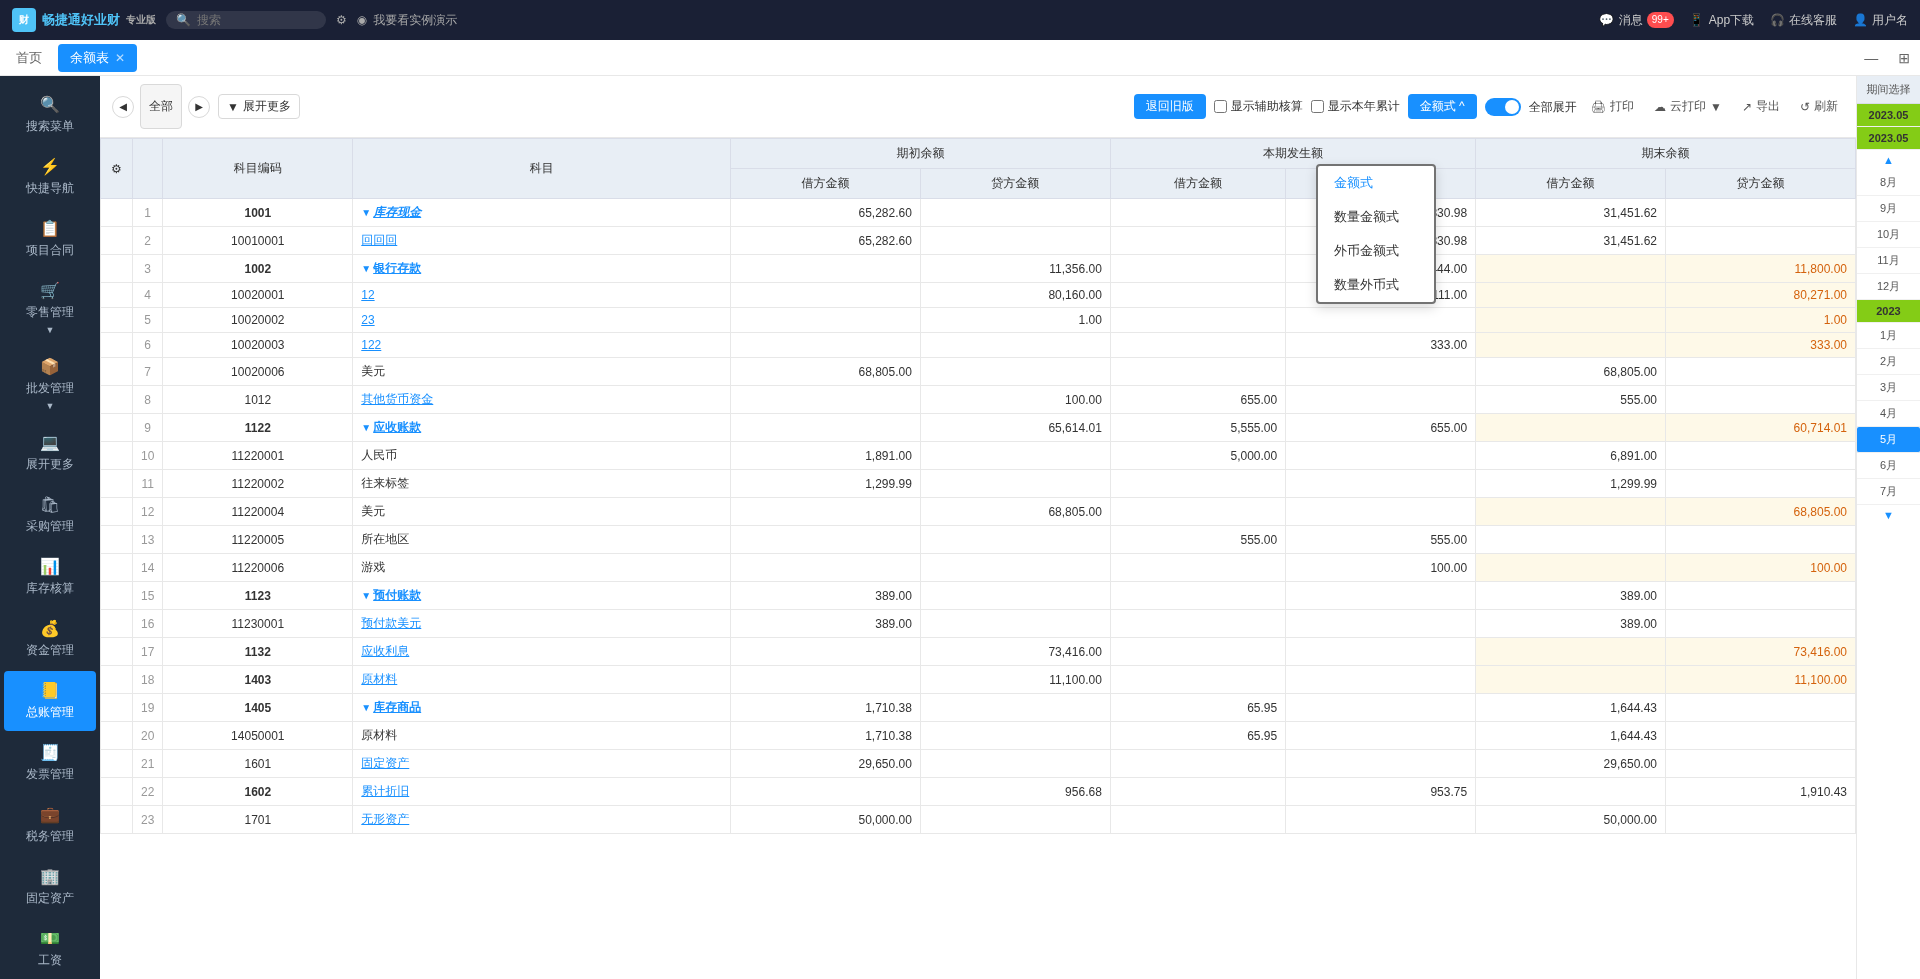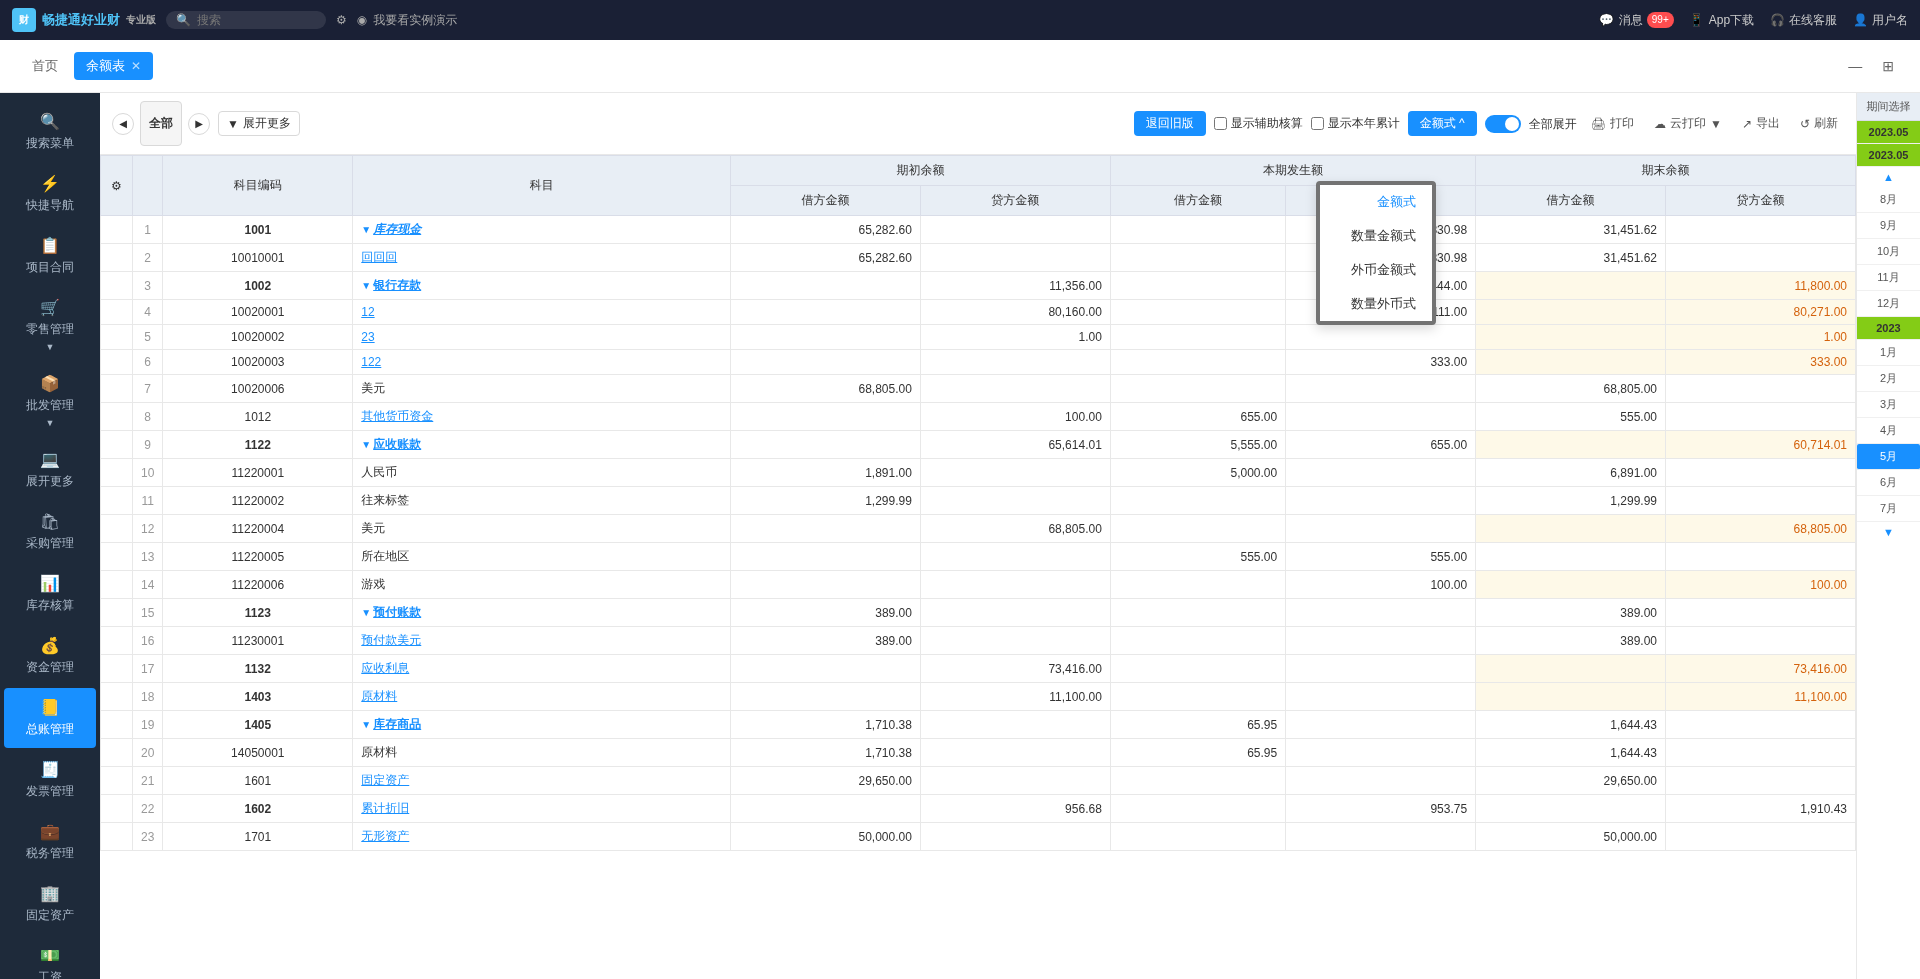--- a/index.html
+++ b/index.html
@@ -21,25 +21,25 @@
     .version-badge { font-size: 10px; color: #aaa; }
     .top-bar-search { display: flex; align-items: center; background: rgba(255,255,255,0.1); border-radius: 12px; padding: 2px 10px; gap: 6px; width: 160px; }
     .top-bar-search input { background: transparent; border: none; outline: none; color: #fff; font-size: 12px; width: 100px; }
     .top-bar-demo { display: flex; align-items: center; gap: 6px; color: #aaa; font-size: 12px; cursor: pointer; }
     .top-bar-right { display: flex; align-items: center; gap: 16px; font-size: 12px; color: #ccc; }
     .top-bar-right-item { display: flex; align-items: center; gap: 4px; cursor: pointer; }
     .badge { background: #ff4d4f; color: #fff; border-radius: 8px; padding: 0 5px; font-size: 10px; line-height: 16px; }
 
     
     .tab-bar {
-      height: 53px;
+      height: 36px;
       background: #fff;
       display: flex;
       align-items: center;
-      padding: 0 20px;
+      padding: 0 4px;
       border-bottom: 1px solid #e8e8e8;
       gap: 4px;
     }
     .tab-item {
       height: 28px;
       padding: 0 12px;
       display: flex;
       align-items: center;
       gap: 6px;
       border-radius: 4px;
@@ -97,21 +97,21 @@
       padding: 8px 12px;
       display: flex;
       align-items: center;
       gap: 8px;
       border-bottom: 1px solid #e8e8e8;
     }
     .breadcrumb-area { display: flex; align-items: center; gap: 6px; }
     .breadcrumb-all {
       display: flex; align-items: center; gap: 4px;
       background: #f5f5f5; border: 1px solid #d9d9d9;
-      border-radius: 4px; padding: 13px 8px; font-size: 12px; font-weight: bold;
+      border-radius: 4px; padding: 13px 8px; font-size: 12px;
     }
     .nav-arrow {
       width: 22px; height: 22px; border: 1px solid #d9d9d9;
       border-radius: 50%; display: flex; align-items: center; justify-content: center;
       cursor: pointer; font-size: 10px; background: #fff;
     }
     .expand-btn {
       display: flex; align-items: center; gap: 4px;
       border: 1px solid #d9d9d9; border-radius: 4px; padding: 3px 8px;
       cursor: pointer; font-size: 12px; background: #fff;
@@ -203,26 +203,25 @@
     .period-item.active { background: #1890ff; color: #fff; border-radius: 2px; }
     .period-year { background: #84cc16; font-weight: bold; color: #333; }
     .period-nav { display: flex; justify-content: center; align-items: center; padding: 4px; cursor: pointer; color: #1890ff; }
 
     
     .dropdown-menu {
       position: absolute;
       top: 88px;
       right: 420px;
       background: #fff;
-      border: 4px solid #737373;
+      border: 2px solid #737373;
       border-radius: 4px;
       box-shadow: 0 4px 12px rgba(0,0,0,0.15);
       z-index: 100;
       min-width: 120px;
-      text-align: right;
     }
     .dropdown-item {
       padding: 8px 16px;
       cursor: pointer;
       font-size: 13px;
       color: #333;
     }
     .dropdown-item.selected { color: #1890ff; }
   </style>
 </head>

